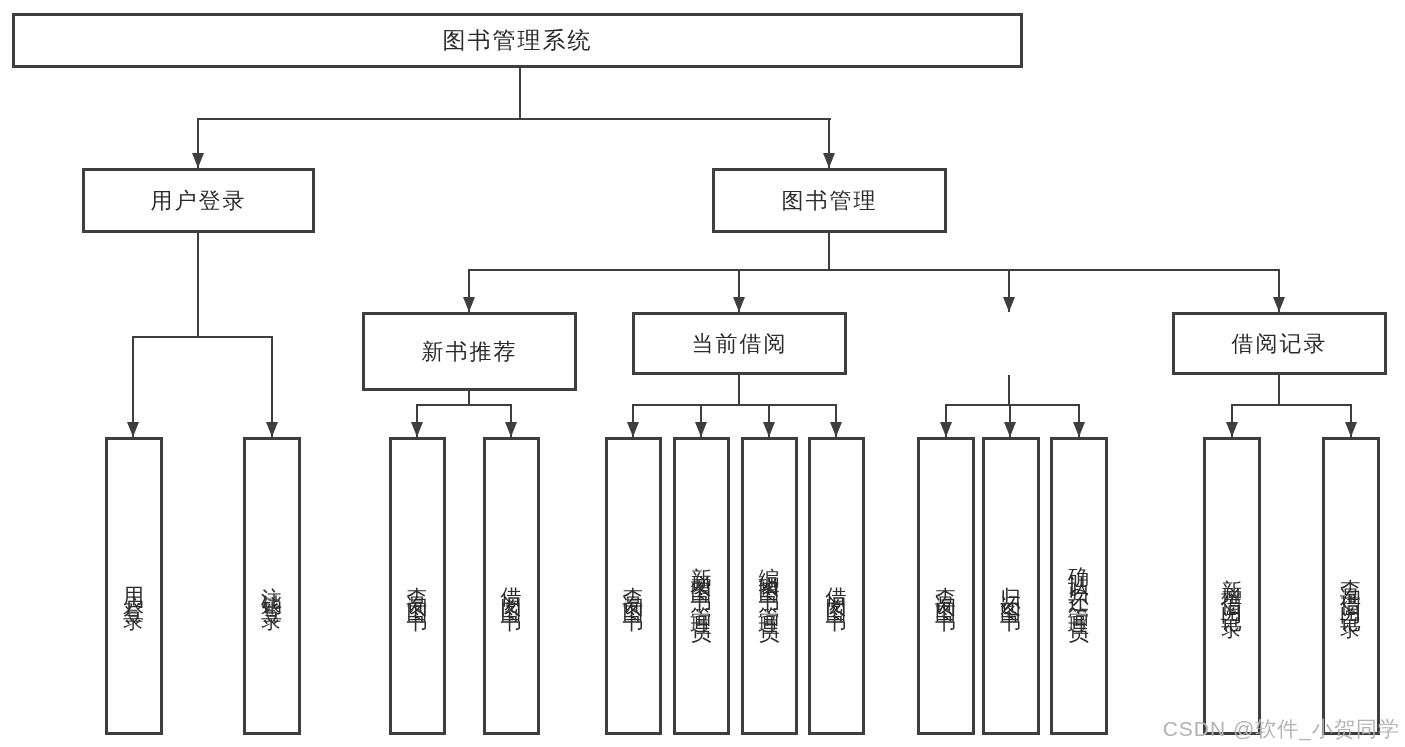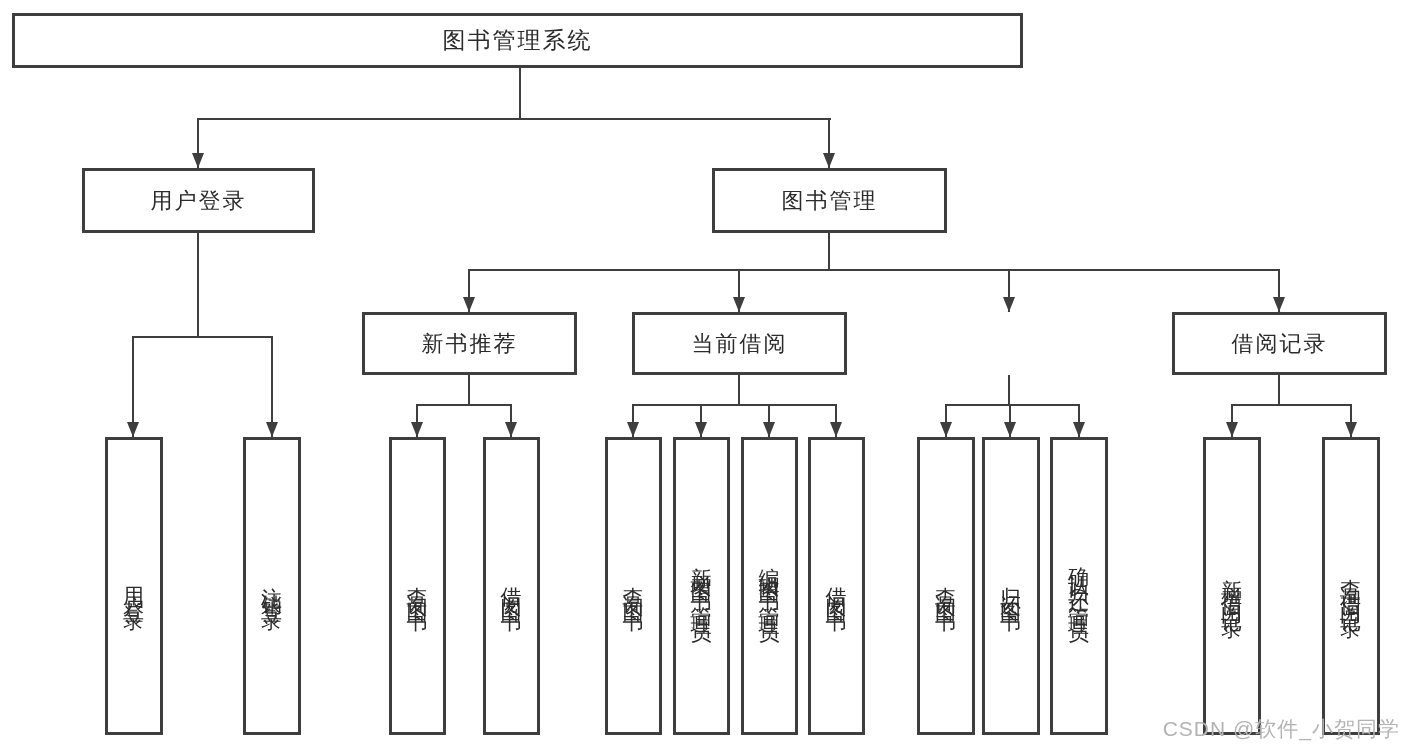--- a/index.html
+++ b/index.html
@@ -73,21 +73,21 @@
     <span>图书管理系统</span>
   </div>
 
   <div class="node hnode" style="left:82px;top:168px;width:233px;height:65px">
     <span>用户登录</span>
   </div>
   <div class="node hnode" style="left:712px;top:168px;width:235px;height:65px">
     <span>图书管理</span>
   </div>
 
-  <div class="node hnode" style="left:362px;top:312px;width:215px;height:63px">
+  <div class="node hnode" style="left:362px;top:312px;width:215px;height:79px">
     <span>新书推荐</span>
   </div>
   <div class="node hnode" style="left:632px;top:312px;width:215px;height:63px">
     <span>当前借阅</span>
   </div>
   <div class="node hnode" style="left:1172px;top:312px;width:215px;height:63px">
     <span>借阅记录</span>
   </div>
 
   <div class="node vnode" style="left:105px;top:437px;width:58px;height:298px">

